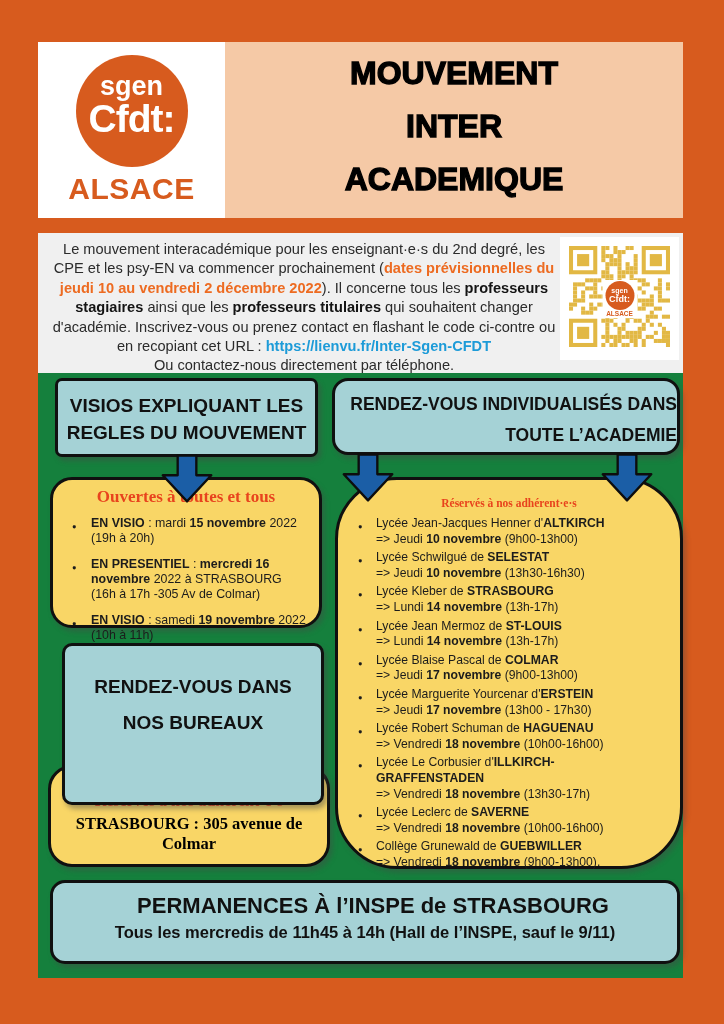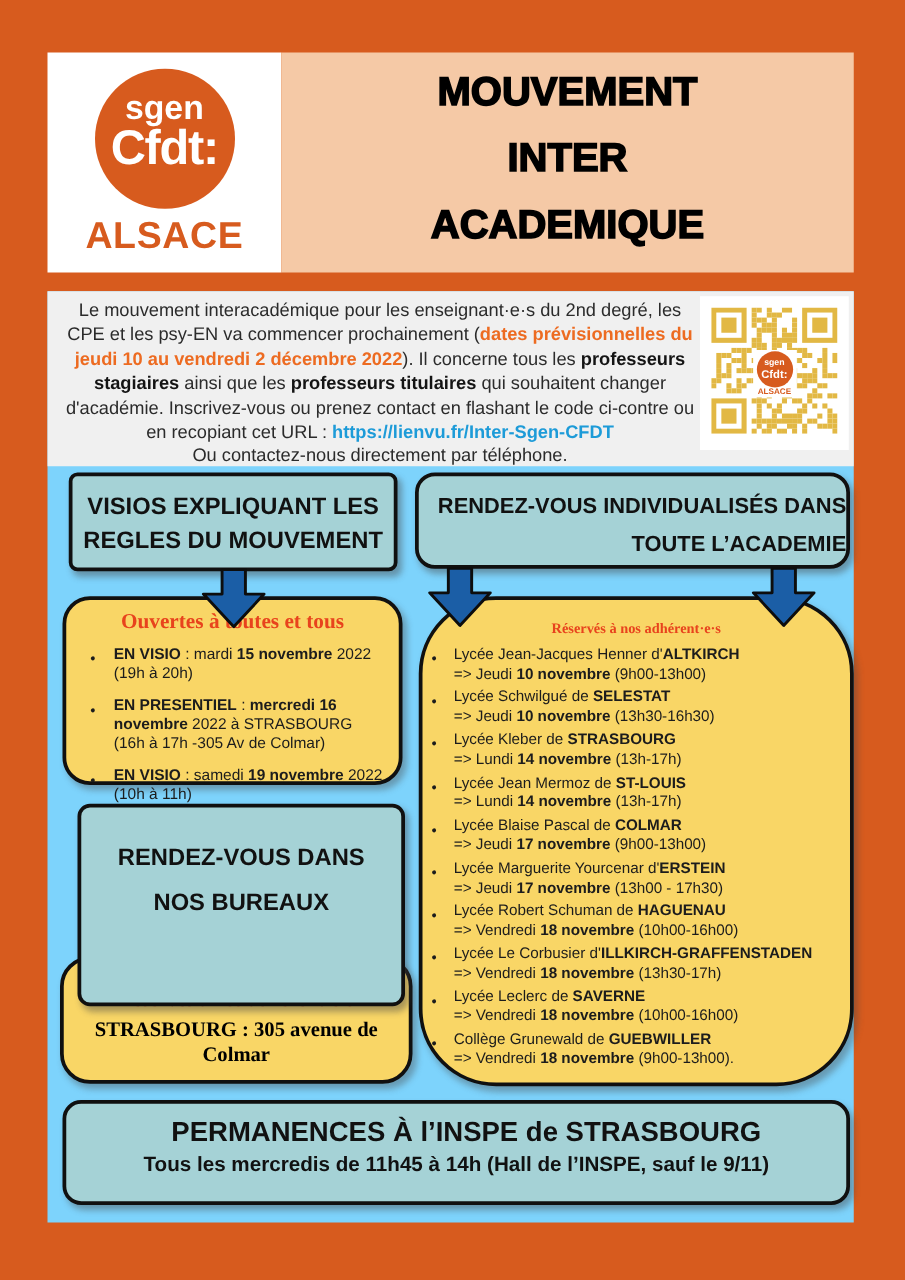--- a/index.html
+++ b/index.html
@@ -11,21 +11,21 @@
   .header { position:absolute; left:38px; top:42px; width:645px; height:176px; display:flex; }
   .logo-panel { width:187px; background:#ffffff; text-align:center; }
   .logo-circle { width:112px; height:112px; border-radius:50%; background:#d75b1e; margin:13px auto 0; color:#fff; }
   .logo-sgen { display:block; padding-top:17px; font-size:27px; font-weight:bold; line-height:28px; }
   .logo-cfdt { display:block; font-size:39px; font-weight:bold; line-height:38px; letter-spacing:-1px; }
   .logo-region { margin-top:5px; color:#d75b1e; font-size:30px; font-weight:bold; letter-spacing:0.5px; }
   .title-panel { flex:1; background:#f5c9a6; text-align:center; padding-top:5px; }
   .title-line { font-size:32px; font-weight:bold; color:#000; line-height:53px; -webkit-text-stroke:1.3px #000; }
 
   
-  .main { position:absolute; left:38px; top:233px; width:645px; height:745px; background:#7dd3fc; }
+  .main { position:absolute; left:38px; top:233px; width:645px; height:745px; background:#15803d; }
   .intro-strip { position:absolute; left:0; top:0; width:645px; height:140px; background:#f0f0f0; }
   .intro-text { position:absolute; left:12px; top:7px; width:508px; font-size:14.6px; line-height:19.4px; text-align:center; color:#2b2b2b; }
   .intro-text .b { font-weight:bold; color:#141414; }
   .intro-text .hl { font-weight:bold; color:#ed6b21; }
   .intro-text .url { font-weight:bold; color:#1d9bd8; cursor:pointer; }
   .intro-text .block { display:block; }
 
   .qr-box { position:absolute; right:4px; top:4px; width:119px; height:123px; background:#ffffff; }
   .qr-box svg { display:block; margin:9px auto 0; }
   .qr-logo { position:absolute; left:50%; top:50%; transform:translate(-50%,-50%); background:#fff; padding:1px 3px 0; text-align:center; }
@@ -53,21 +53,21 @@
   .bureaux-box { left:10px; top:532px; width:282px; height:102px; border-radius:24px; z-index:1; display:flex; flex-direction:column; justify-content:flex-end; padding-bottom:10px; }
   .bureaux-note { text-align:center; font-family:"Liberation Serif", serif; font-weight:bold; font-size:16px; color:#e8431d; margin-bottom:4px; }
   .bureaux-address { text-align:center; font-family:"Liberation Serif", serif; font-weight:bold; font-size:16.5px; color:#000; }
 
   
   .rdv-header { left:294px; top:145px; width:348px; height:77px; border-radius:16px; padding-top:8px; font-size:17.5px; line-height:31px; z-index:2;text-align:right; }
   .arrow-rdv-left { left:302px; top:220px; }
   .arrow-rdv-right { left:561px; top:220px; }
   .rdv-box { left:297px; top:244px; width:348px; height:392px; border-radius:62px; z-index:1; }
   .rdv-note { margin-top:17px; text-align:center; font-family:"Liberation Serif", serif; font-weight:bold; font-size:11.5px; color:#e8431d; }
-  .rdv-list { list-style:none; margin-top:7px; padding:0 18px 0 25px; font-size:12.2px; line-height:15.6px; color:#1c1c1c; }
+  .rdv-list { list-style:none; margin-top:7px; padding:0 18px 0 38px; font-size:12.2px; line-height:15.6px; color:#1c1c1c; }
   .rdv-list li { position:relative; margin-bottom:3px; }
   .rdv-list li::before { content:"●"; position:absolute; left:-18px; top:3px; font-size:7.5px; }
 
   
   .permanences-box { left:12px; top:647px; width:630px; height:84px; border-radius:15px; }
   .permanences-title { margin-top:9px; font-size:22px; line-height:28px;padding-left:16px; }
   .permanences-sub { margin-top:3px; font-size:16.5px; }
 </style>
 </head>
 <body>

